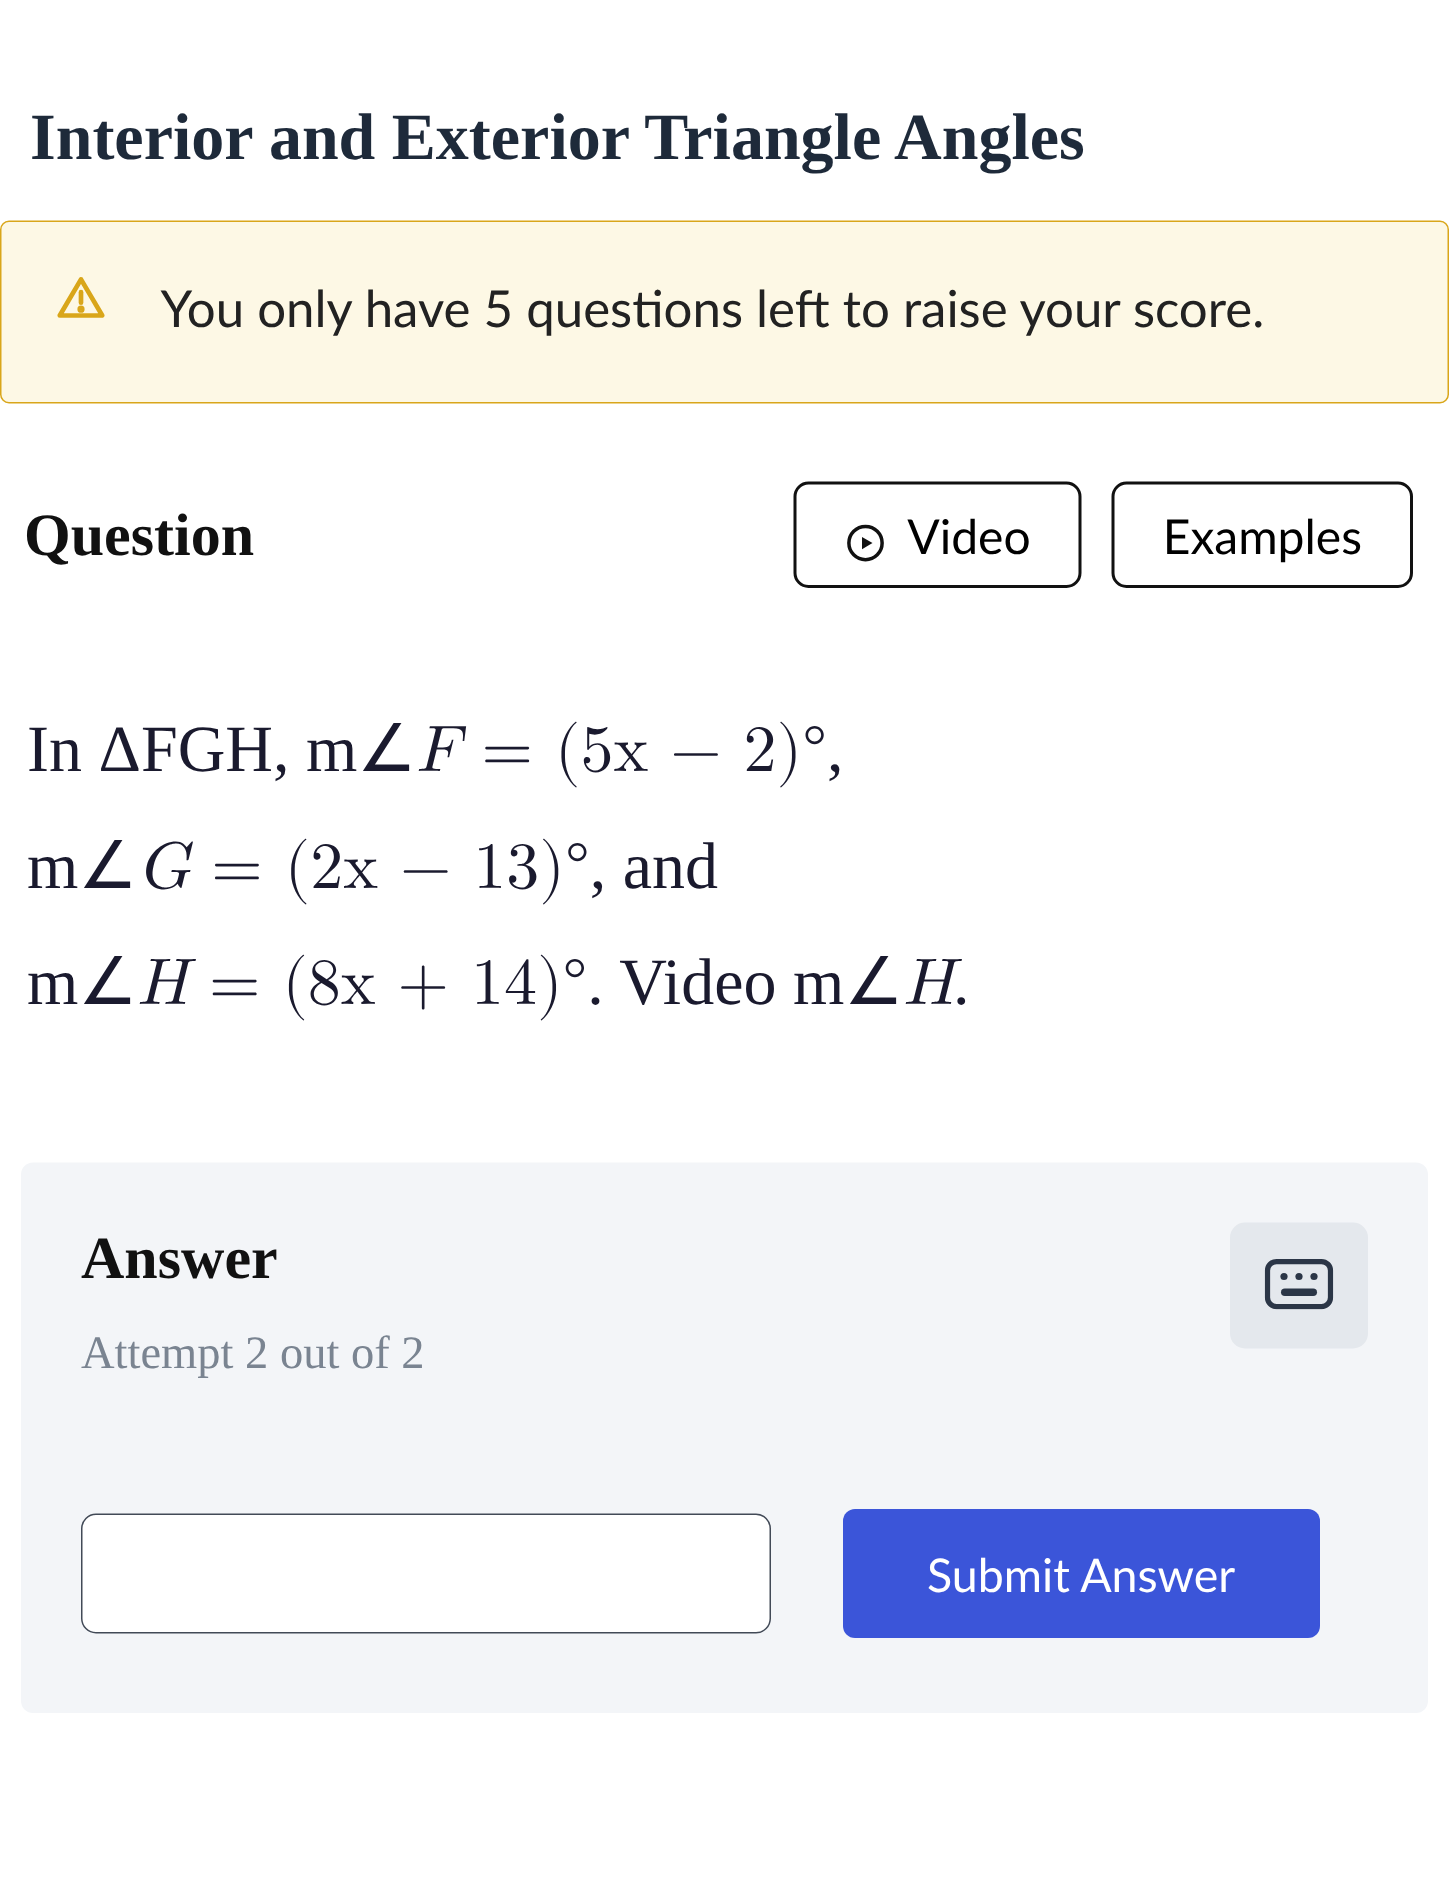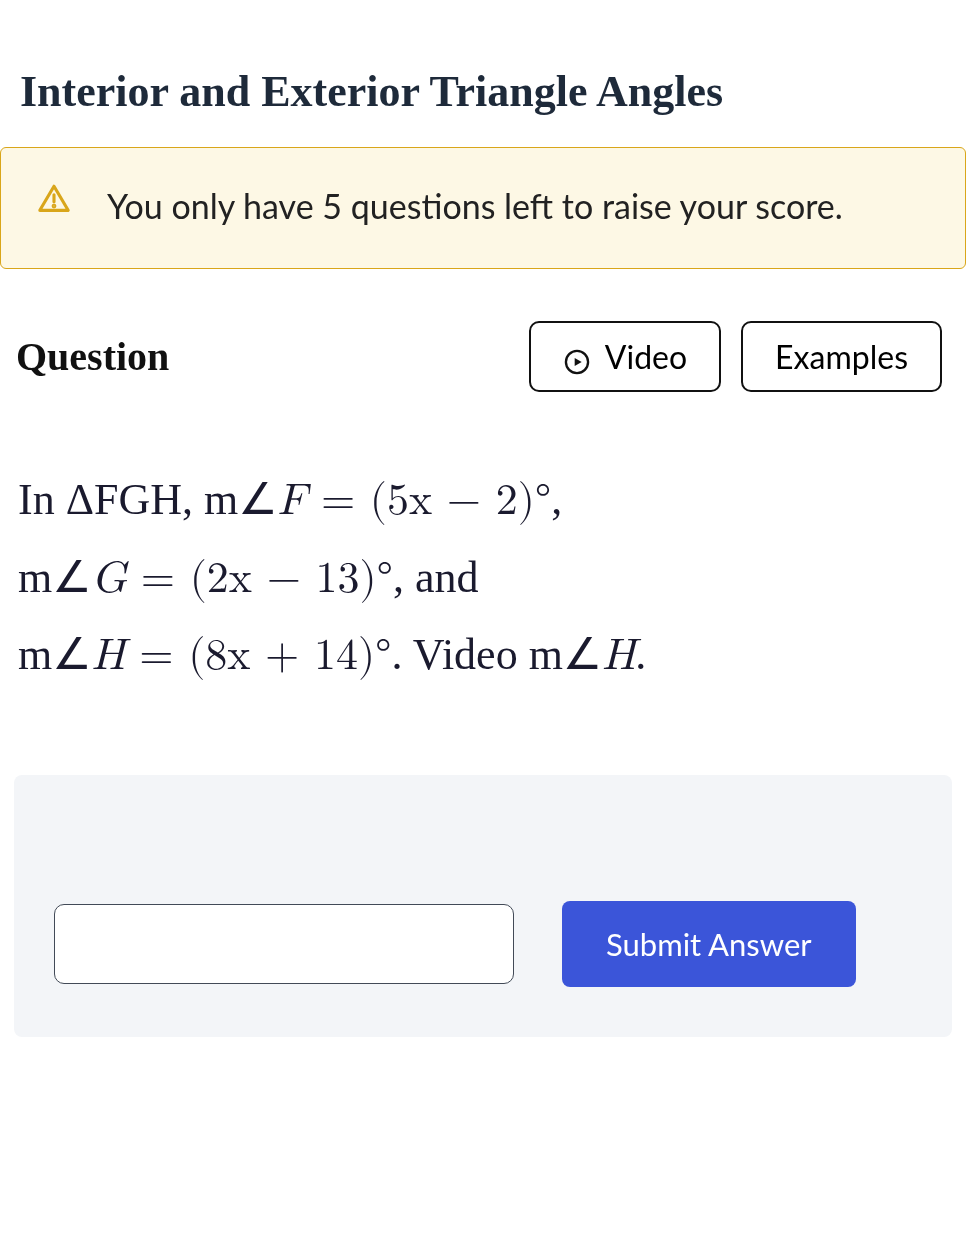--- a/index.html
+++ b/index.html
@@ -124,21 +124,21 @@
     padding: 0 18px;
     background: #fff;
     font-family: inherit;
   }
   .submit-btn {
     background: #3b55d9;
     color: #fff;
     border: none;
     border-radius: 8px;
     font-size: 31px;
-    padding: 24px 44px;
+    padding: 24px 56px;
     cursor: pointer;
     font-family: inherit;
   }
 </style>
 </head>
 <body>
 
 <h1 class="page-title">Interior and Exterior Triangle Angles</h1>
 
 <div class="alert-box">
@@ -170,17 +170,34 @@
   </div>
 </div>
 
 <div class="problem">
   <span class="upright">In Δ</span><span class="upright">FGH</span><span class="upright">, m∠</span><span class="it">F</span> = <span>(5x − 2)°</span><span class="upright">,</span><br>
   <span class="upright">m∠</span><span class="it">G</span> = <span>(2x − 13)°</span><span class="upright">, and</span><br>
   <span class="upright">m∠</span><span class="it">H</span> = <span>(8x + 14)°</span><span class="upright">. Video m∠</span><span class="it">H</span><span class="upright">.</span>
 </div>
 
 <div class="answer-card">
+  <div class="answer-header">
+    <div>
+      <div class="answer-title">Answer</div>
+      <div class="attempt">Attempt 2 out of 2</div>
+    </div>
+    <button class="keypad-btn">
+      <span>
+        <svg viewBox="0 0 46 34">
+          <rect x="2" y="2" width="42" height="30" rx="6" ry="6" fill="none" stroke="#2b3647" stroke-width="3.5"></rect>
+          <circle cx="13" cy="12" r="2.4" fill="#2b3647"></circle>
+          <circle cx="23" cy="12" r="2.4" fill="#2b3647"></circle>
+          <circle cx="33" cy="12" r="2.4" fill="#2b3647"></circle>
+          <rect x="11" y="20" width="24" height="5" rx="2.5" fill="#2b3647"></rect>
+        </svg>
+      </span>
+    </button>
+  </div>
   <div class="answer-actions">
     <input class="answer-input" type="text" value="" style="">
     <button class="submit-btn">Submit Answer</button>
   </div>
 </div>
 
 </body></html>

